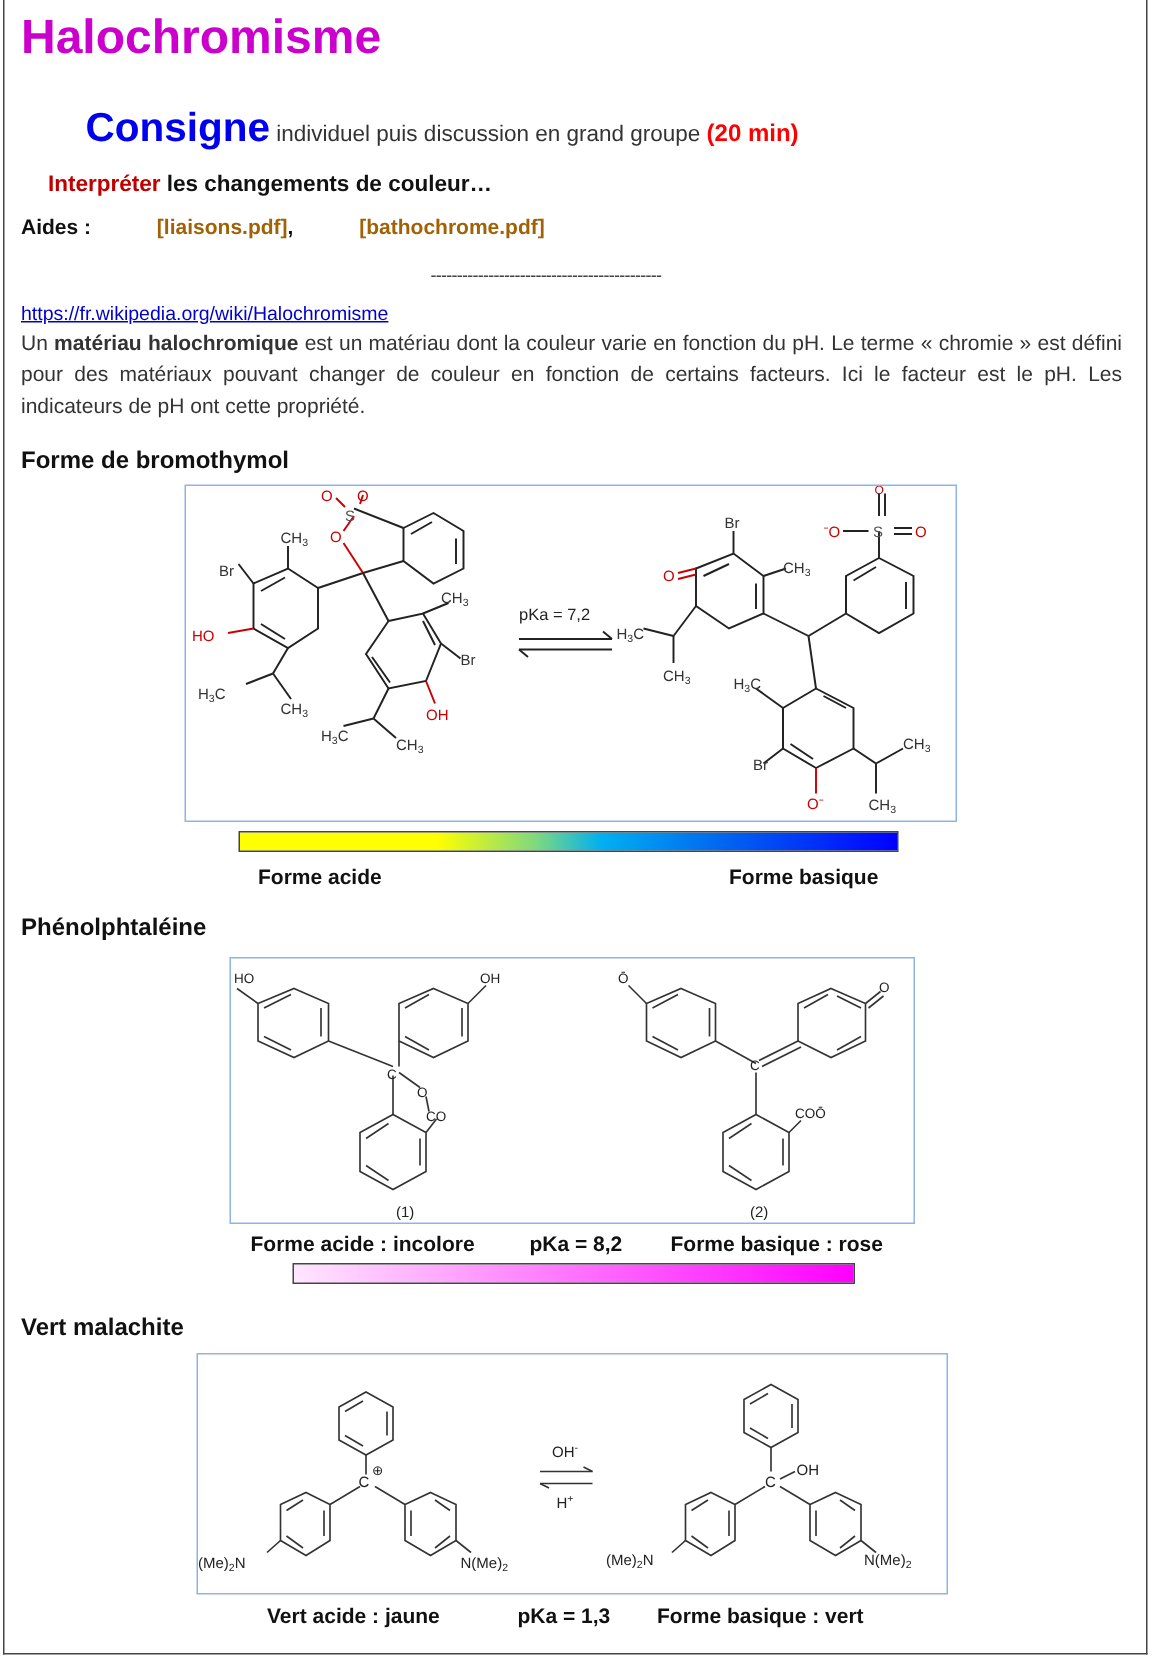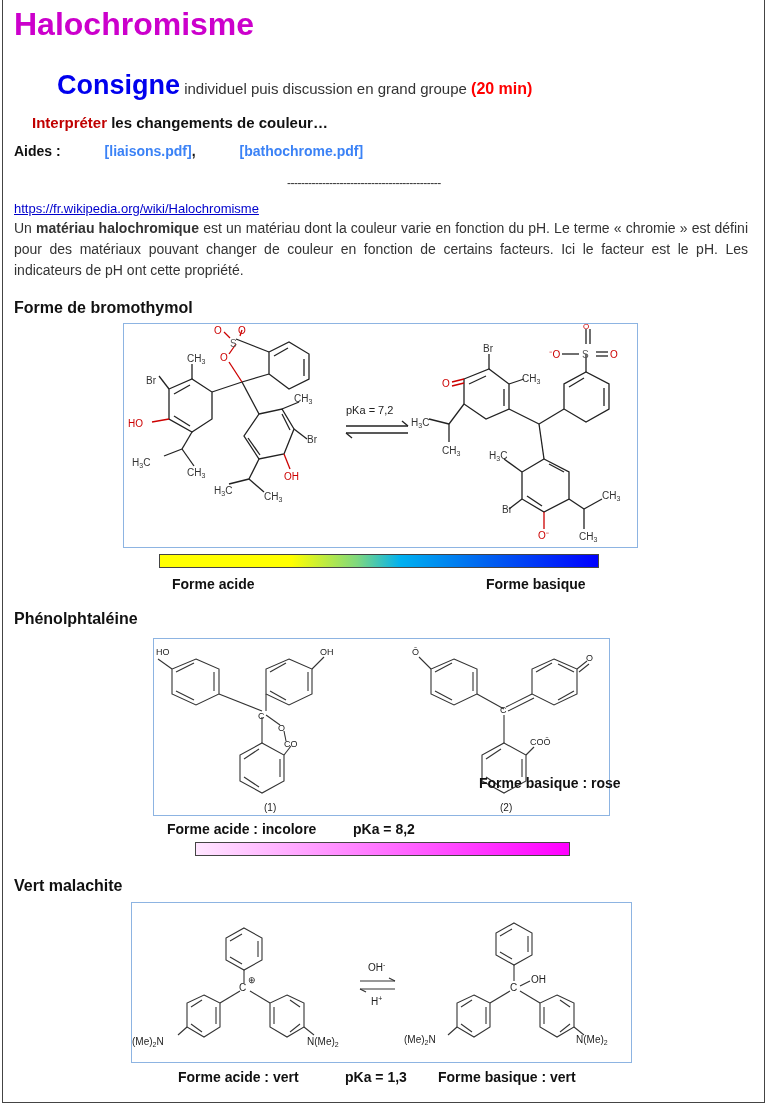--- a/index.html
+++ b/index.html
@@ -6,21 +6,21 @@
   body{width:768px;height:1106px;position:relative;overflow:hidden;font-family:"Liberation Sans",sans-serif;color:#222;}
   .frame{position:absolute;left:2px;top:0;width:763px;height:1103px;border:1px solid #444;border-top:none;box-sizing:border-box;}
   .abs{position:absolute;}
   .title{left:14px;top:6px;font-size:32px;font-weight:bold;color:#cc00cc;}
   .consigne{left:14px;top:70px;font-size:15px;color:#333;white-space:nowrap;margin-left:43px;}
   .consigne .big{font-size:27px;font-weight:bold;color:#0000ee;}
   .consigne .red{color:#ff0000;font-weight:bold;font-size:16px;}
   .interp{left:32px;top:114px;font-size:15px;font-weight:bold;color:#111;}
   .interp .dred{color:#c00000;}
   .aides{left:14px;top:143px;font-size:14px;font-weight:bold;color:#111;}
-  .aides .red{color:#3b82f6;padding-left:40px;}
+  .aides .red{color:#a16207;padding-left:40px;}
   .sep{left:287px;top:176px;font-size:12px;color:#333;letter-spacing:-0.5px;}
   .link{left:14px;top:201px;font-size:13px;color:#0000cc;text-decoration:underline;}
   .para{left:14px;top:218px;width:734px;font-size:14px;line-height:21px;color:#333;text-align:justify;}
   .h2{font-size:16px;font-weight:bold;color:#111;left:14px;}
   .box{border:1px solid #8db4e2;background:#fff;box-sizing:border-box;}
   .bar{border:1px solid #444;box-sizing:border-box;}
   .lbl{font-size:14px;font-weight:bold;color:#111;white-space:nowrap;}
   svg text{font-family:"Liberation Sans",sans-serif;}
 </style>
 </head>
@@ -227,21 +227,21 @@
       <text x="432" y="22">O</text>
       <text x="346" y="74">C</text>
       <text x="376" y="106">COŌ</text>
       <text x="346" y="172" font-size="10">(2)</text>
     </g>
   </svg>
 </div>
 
 <div class="abs lbl" style="left:167px;top:821px;text-align:center;">Forme acide : incolore</div>
 <div class="abs lbl" style="left:353px;top:821px;">pKa = 8,2</div>
-<div class="abs lbl" style="left:447px;top:775px;margin-left:32px;">Forme basique : rose</div>
+<div class="abs lbl" style="left:447px;top:821px;">Forme basique : rose</div>
 <div class="abs bar" style="left:195px;top:842px;width:375px;height:14px;background:linear-gradient(to right,#ffe6ff,#ff00ff);"></div>
 
 <div class="abs h2" style="top:877px;">Vert malachite</div>
 
 <div class="abs box" style="left:131px;top:902px;width:501px;height:161px;">
   <svg width="499" height="159" stroke="#333" stroke-width="1.1" fill="none">
 
     <polygon points="112,25 130,35 130,57 112,67 94,57 94,35"></polygon>
     <line x1="98" y1="38" x2="110" y2="31"></line>
       <line x1="126" y1="38" x2="126" y2="54"></line>
@@ -291,15 +291,15 @@
       <text x="236" y="68">OH<tspan font-size="7" dy="-4">-</tspan></text>
       <text x="239" y="102">H<tspan font-size="7" dy="-4">+</tspan></text>
       <text x="378" y="88">C</text>
       <text x="399" y="80">OH</text>
       <text x="272" y="140">(Me)<tspan font-size="7" dy="2">2</tspan><tspan dy="-2">N</tspan></text>
       <text x="444" y="140">N(Me)<tspan font-size="7" dy="2">2</tspan></text>
     </g>
   </svg>
 </div>
 
-<div class="abs lbl" style="left:178px;top:1069px;">Forme acide : vert</div>
+<div class="abs lbl" style="left:178px;top:1069px;">Vert acide : jaune</div>
 <div class="abs lbl" style="left:345px;top:1069px;">pKa = 1,3</div>
 <div class="abs lbl" style="left:438px;top:1069px;">Forme basique : vert</div>
 
 </body></html>

